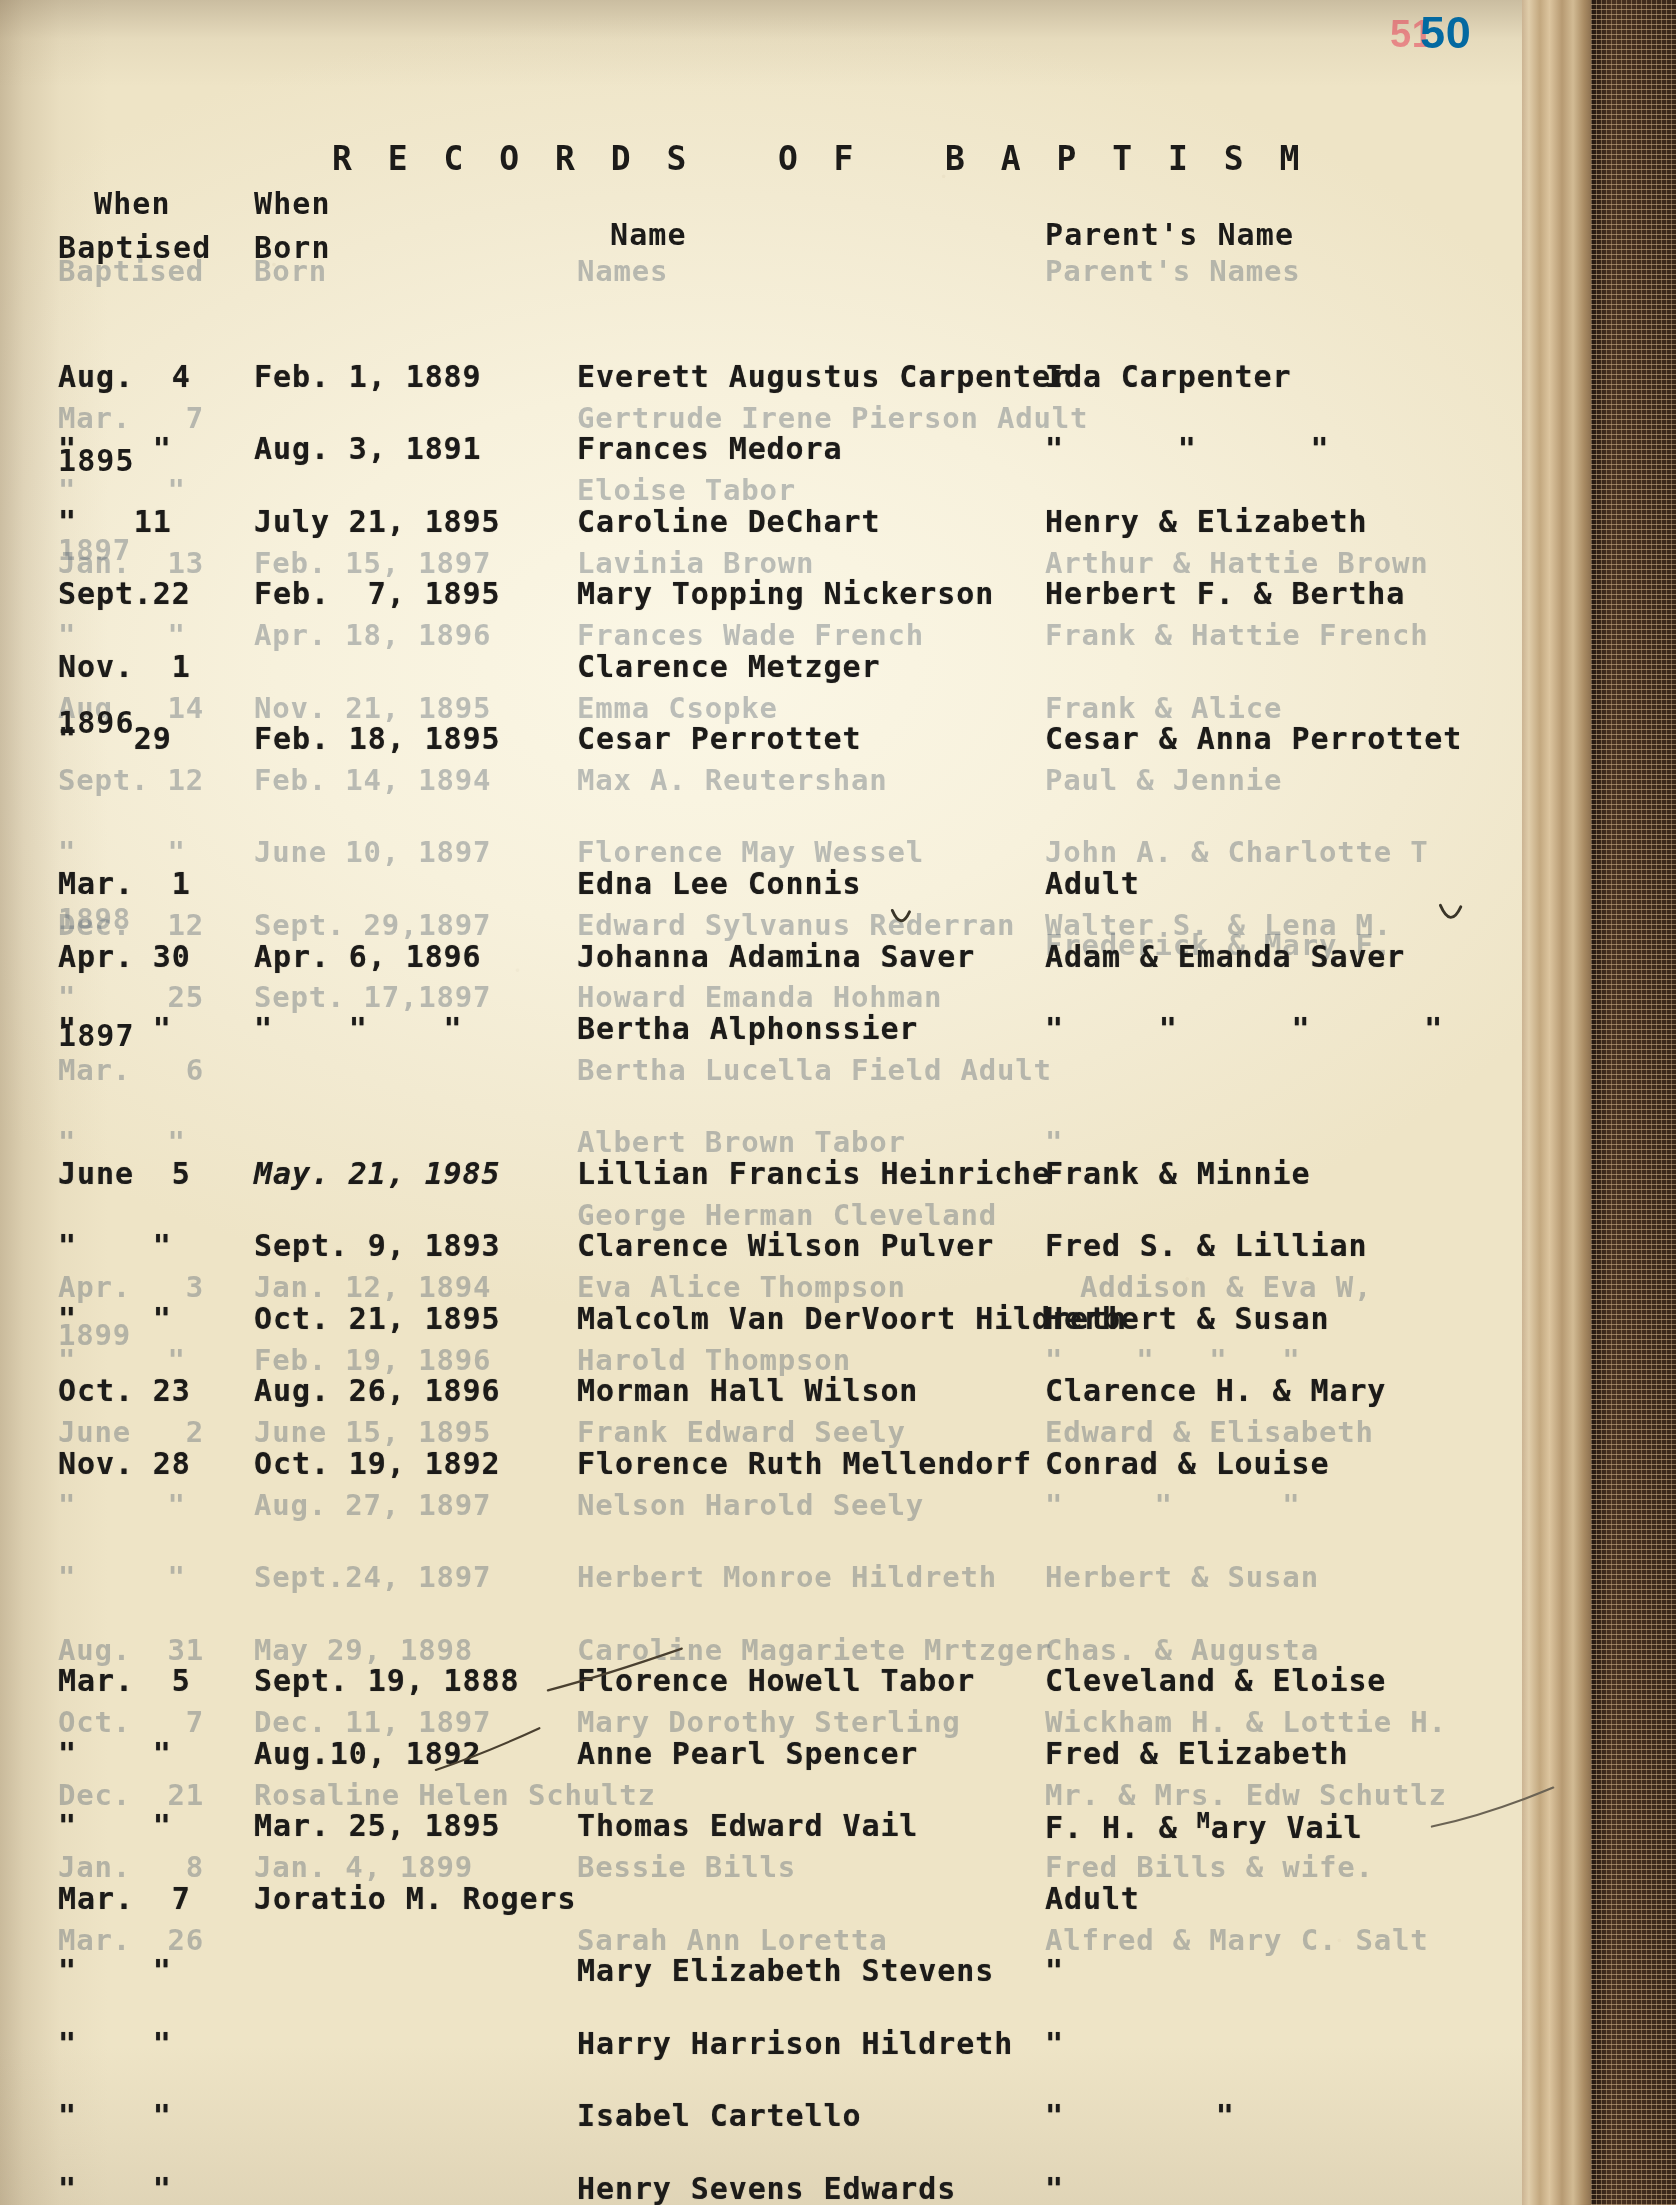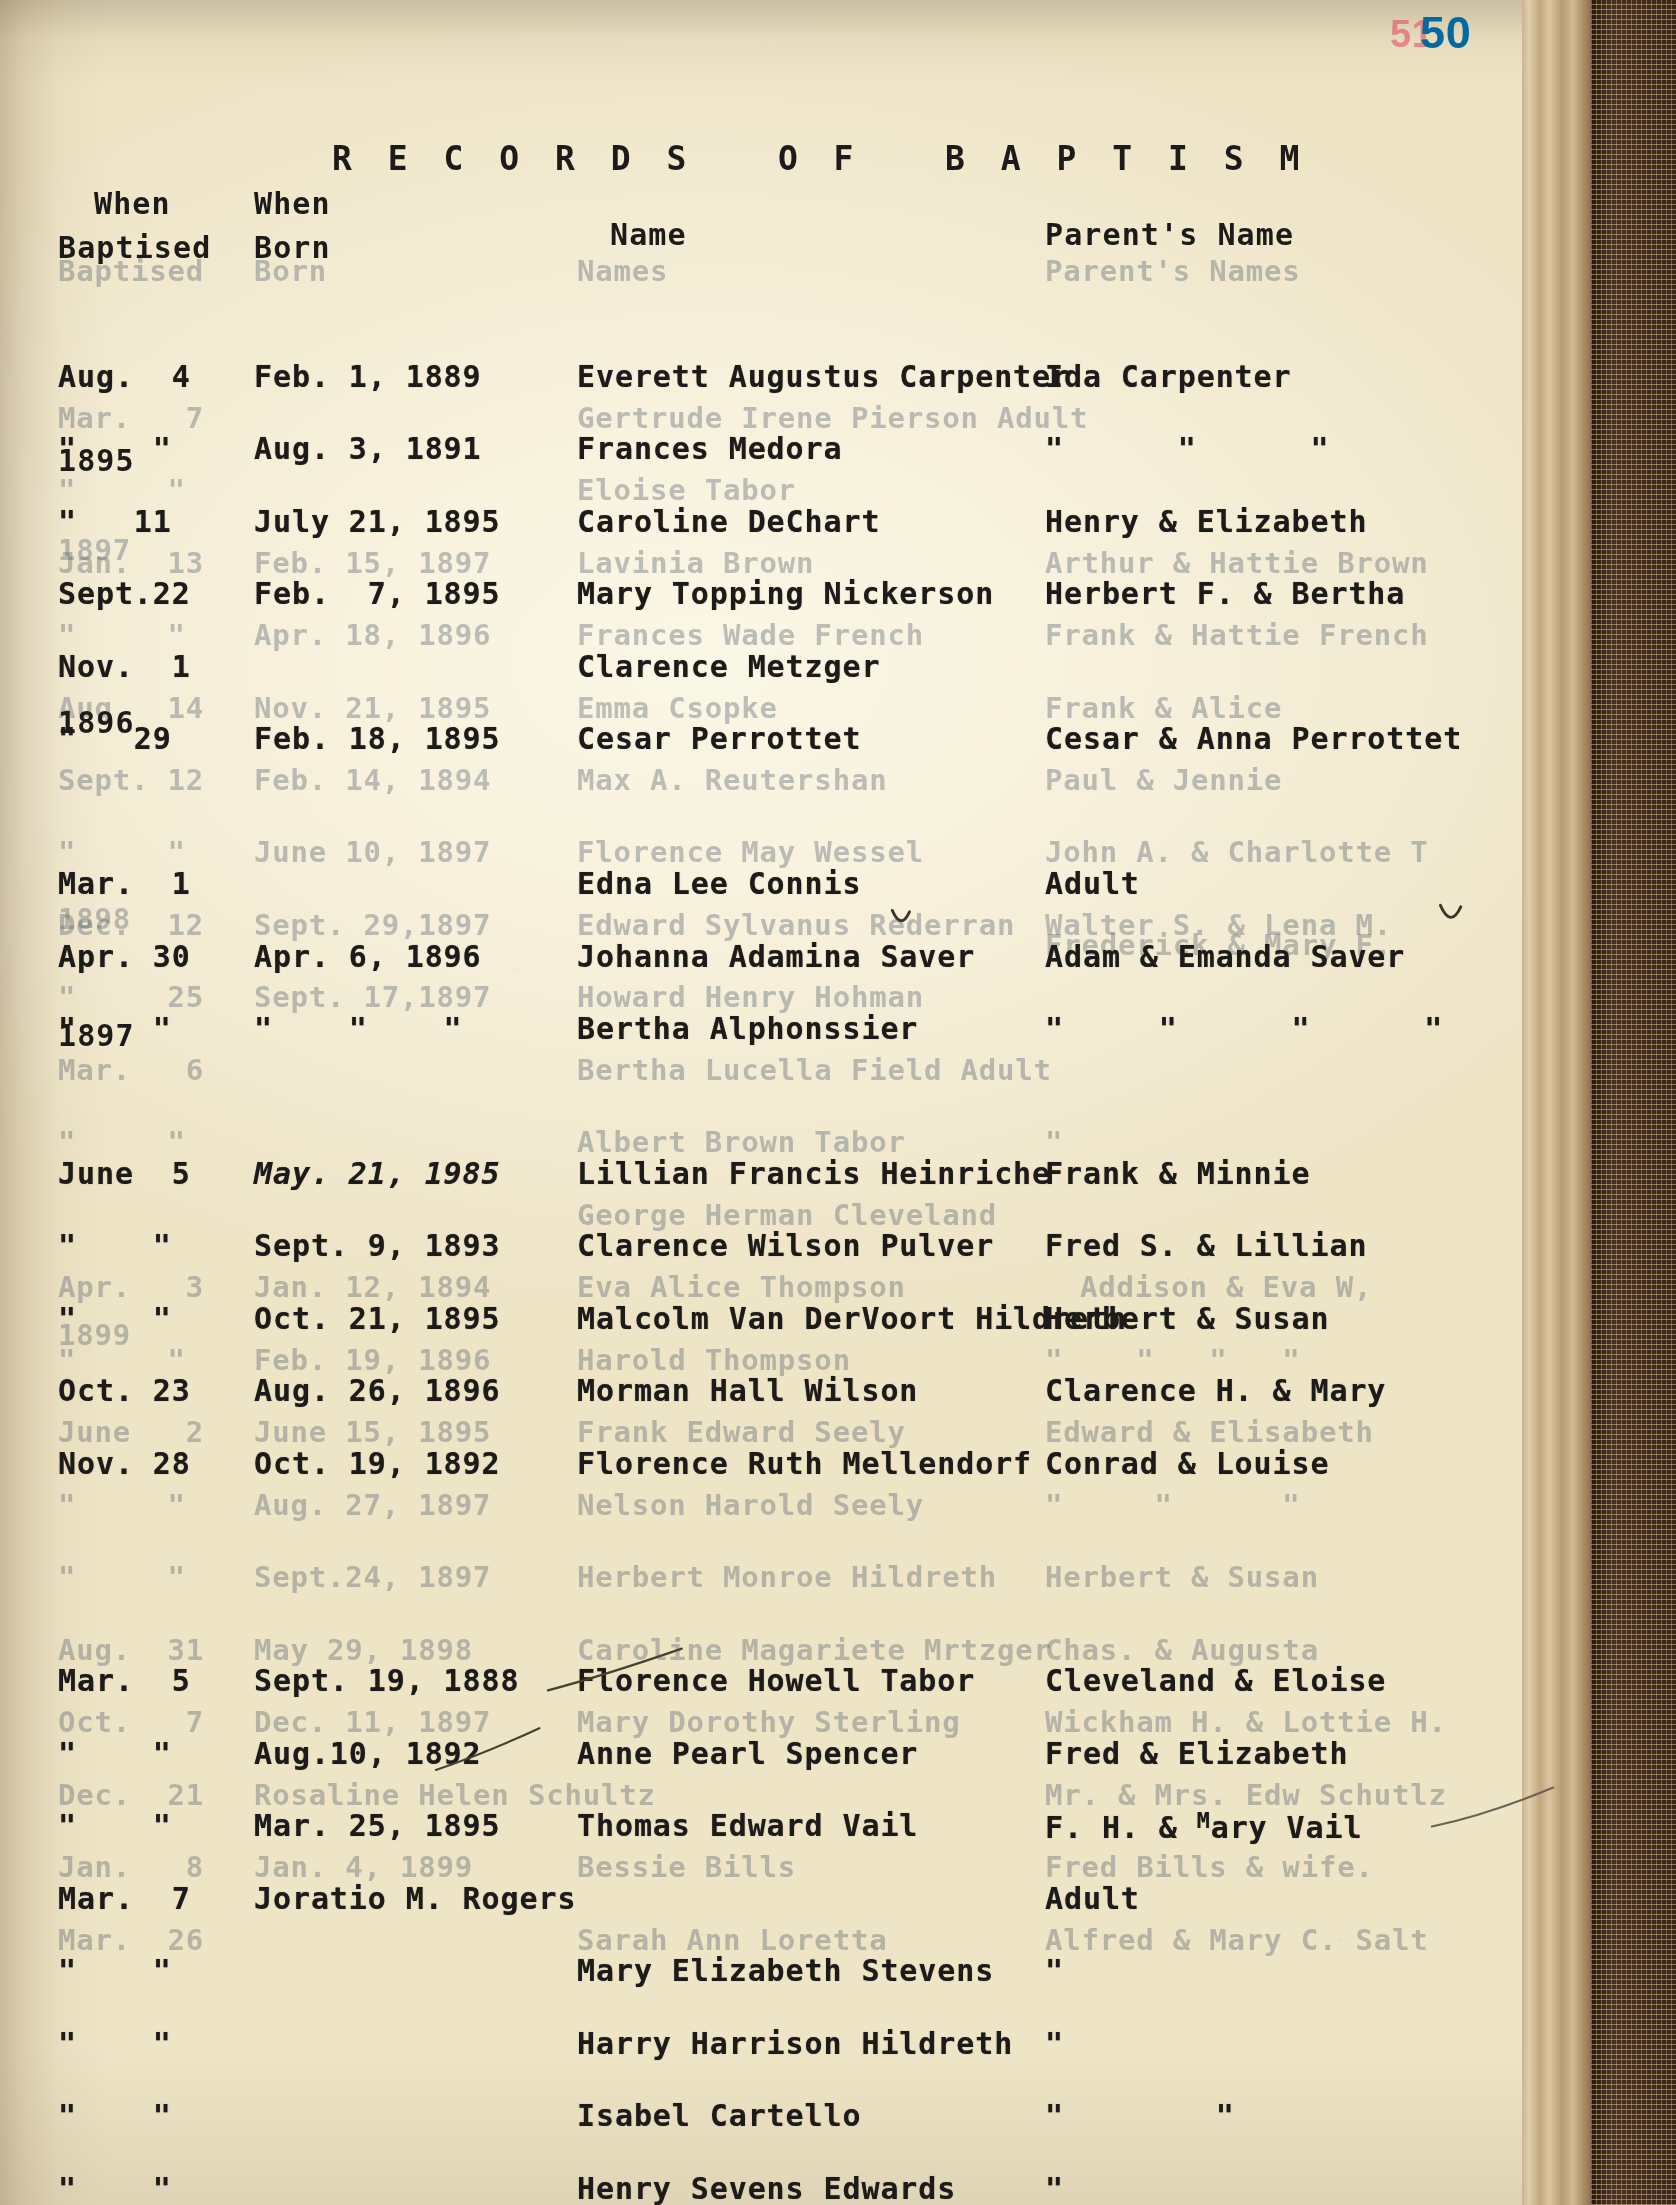--- a/index.html
+++ b/index.html
@@ -209,21 +209,21 @@
       <div class="ghost" style="left: 58px; top: 835px;">"     "</div>
       <div class="ghost" style="left: 254px; top: 835px;">June 10, 1897</div>
       <div class="ghost" style="left: 577px; top: 835px;">Florence May Wessel</div>
       <div class="ghost" style="left: 1045px; top: 835px;">John A. &amp; Charlotte T</div>
       <div class="ghost" style="left: 58px; top: 908px;">Dec.  12</div>
       <div class="ghost" style="left: 254px; top: 908px;">Sept. 29,1897</div>
       <div class="ghost" style="left: 577px; top: 908px;">Edward Sylvanus Rederran</div>
       <div class="ghost" style="left: 1045px; top: 908px;">Walter S. &amp; Lena M.</div>
       <div class="ghost" style="left: 58px; top: 980px;">"     25</div>
       <div class="ghost" style="left: 254px; top: 980px;">Sept. 17,1897</div>
-      <div class="ghost" style="left: 577px; top: 980px;">Howard Henry Hohman</div>
+      <div class="ghost" style="left: 577px; top: 980px;">Howard Emanda Hohman</div>
       <div class="ghost" style="left: 1045px; top: 928px;">Frederick &amp; Mary F.</div>
       <div class="ghost" style="left: 58px; top: 1053px;">Mar.   6</div>
       <div class="ghost" style="left: 577px; top: 1053px;">Bertha Lucella Field Adult</div>
       <div class="ghost" style="left: 58px; top: 1125px;">"     "</div>
       <div class="ghost" style="left: 577px; top: 1125px;">Albert Brown Tabor</div>
       <div class="ghost" style="left: 1045px; top: 1125px;">"</div>
       <div class="ghost" style="left: 577px; top: 1198px;">George Herman Cleveland</div>
       <div class="ghost" style="left: 58px; top: 1270px;">Apr.   3</div>
       <div class="ghost" style="left: 254px; top: 1270px;">Jan. 12, 1894</div>
       <div class="ghost" style="left: 577px; top: 1270px;">Eva Alice Thompson</div>

